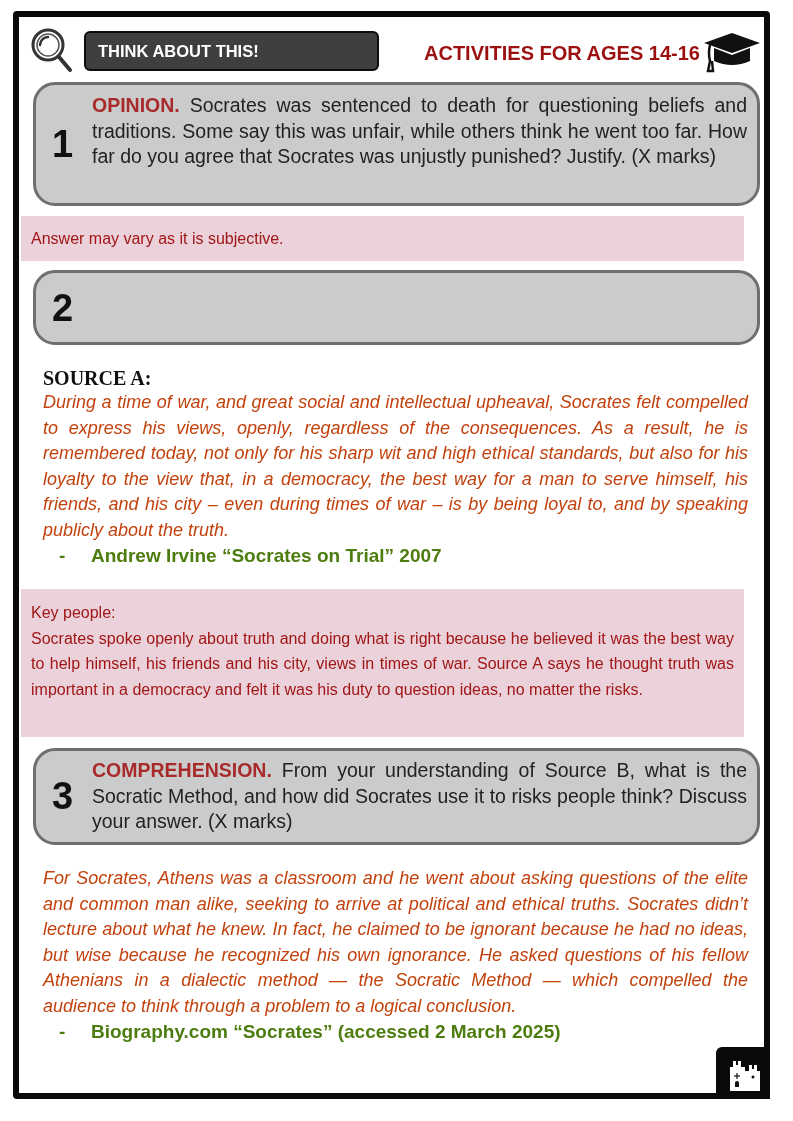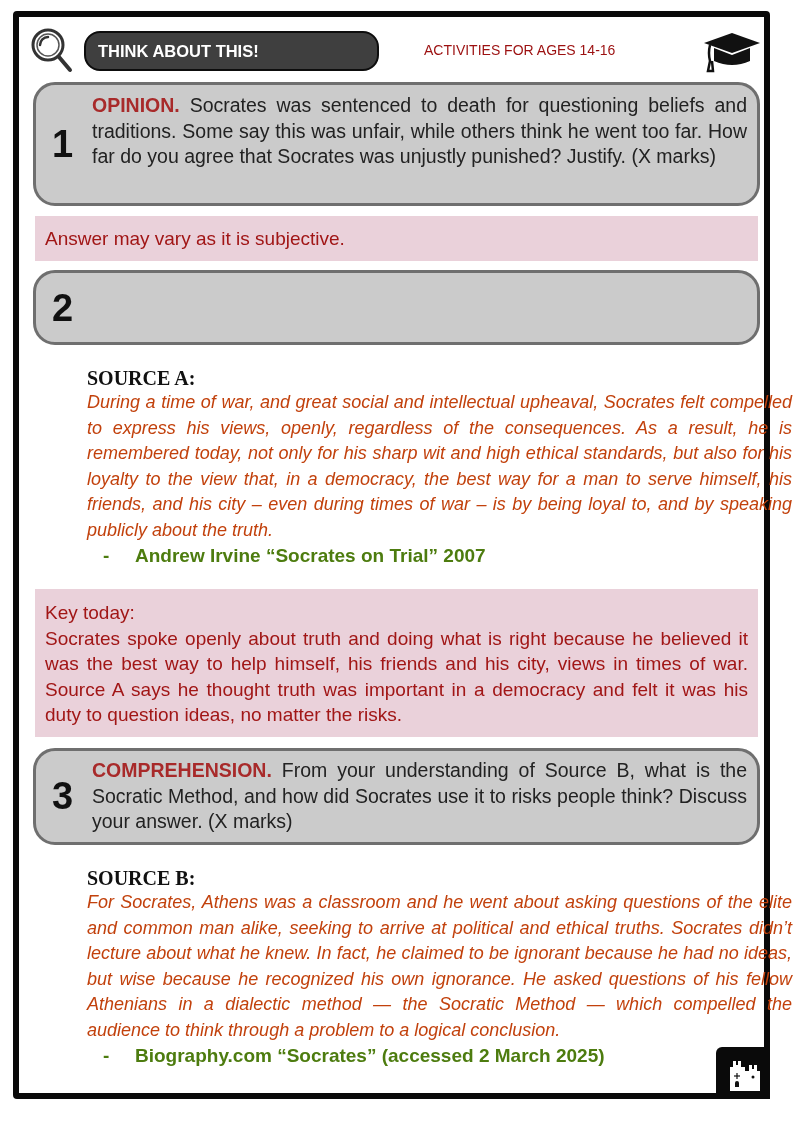--- a/index.html
+++ b/index.html
@@ -2,36 +2,36 @@
 <html><head>
 <meta charset="utf-8">
 <style>
   html, body { margin: 0; padding: 0; background: #ffffff; }
   body { width: 793px; height: 1121px; position: relative; overflow: hidden;
          font-family: "Liberation Sans", sans-serif; color: #111; }
   .frame { position: absolute; left: 13px; top: 11px; width: 757px; height: 1088px;
            border: 6px solid #0a0a0a; border-radius: 4px; box-sizing: border-box; background: #fff; }
   .magnifier { position: absolute; left: 30px; top: 27px; width: 44px; height: 48px; }
   .title-pill { position: absolute; left: 84px; top: 31px; width: 295px; height: 40px;
-                background: #3f3f3f; border: 2px solid #0d0d0d; border-radius: 16px; box-sizing: border-box;
+                background: #3f3f3f; border: 2px solid #0d0d0d; border-radius: 6px; box-sizing: border-box;
                 color: #fff; font-weight: bold; font-size: 16.5px; line-height: 36px; padding-left: 12px; }
-  .ages { position: absolute; left: 424px; top: 42px; color: #9c1010; font-weight: normal; font-size: 14px; }
+  .ages { position: absolute; left: 424px; top: 42px; color: #9c1010; font-weight: bold; font-size: 20px; }
   .cap { position: absolute; left: 700px; top: 27px; width: 62px; height: 48px; }
 
   .qbox { position: absolute; left: 33px; width: 727px; background: #cbcbcb;
           border: 3px solid #6f6f6f; border-radius: 22px; box-sizing: border-box; }
   .qnum { position: absolute; left: 16px; font-weight: bold; font-size: 38px; color: #111; }
   .qtext { position: absolute; left: 56px; right: 10px; font-size: 19.5px; line-height: 25.5px;
            text-align: justify; color: #222; }
   .qlabel { color: #a82a2a; font-weight: bold; }
 
-  .answer { position: absolute; left: 35px; width: 723px; background: #ead1da;
-            color: #a11616; font-size: 19px; line-height: 25.5px; box-sizing: border-box; padding: 0 10px; text-align: justify; }
+  .answer { position: absolute; left: 21px; width: 723px; background: #ead1da;
+            color: #a11616; font-size: 16px; line-height: 25.5px; box-sizing: border-box; padding: 0 10px; text-align: justify; }
 
-  .source { position: absolute; left: 43px; width: 705px; margin-left: 44px; }
+  .source { position: absolute; left: 43px; width: 705px; }
   .src-head { font-family: "Liberation Serif", serif; font-weight: bold; font-size: 20px; line-height: 24px; color: #111; }
   .src-body { font-style: italic; font-size: 18px; line-height: 25.5px; text-align: justify; color: #c2410c; }
   .src-cite { font-weight: bold; font-size: 19px; line-height: 26px; color: #4d7c0f; padding-left: 16px; }
   .src-cite .dash { display: inline-block; width: 32px; }
 
   .castle-box { position: absolute; left: 716px; top: 1047px; width: 54px; height: 52px; background: #0a0a0a;
                 border-top-left-radius: 6px; }
   .castle { position: absolute; left: 728px; top: 1057px; width: 34px; height: 34px; }
 </style>
 </head>
@@ -69,33 +69,32 @@
 
 <div class="source" style="top:366px;">
   <div class="src-head">SOURCE A:</div>
   <div class="src-body">During a time of war, and great social and intellectual upheaval, Socrates felt compelled to express his views, openly, regardless of the consequences. As a result, he is remembered today, not only for his sharp wit and high ethical standards, but also for his loyalty to the view that, in a democracy, the best way for a man to serve himself, his friends, and his city – even during times of war – is by being loyal to, and by speaking publicly about the truth.</div>
   <div class="src-cite">
     <span class="dash">-</span><span>Andrew Irvine “Socrates on Trial” 2007</span>
   </div>
 </div>
 
 <div class="answer" style="top:589px;height:148px;padding-top:11px;">
-  <div>Key today:</div>
+  <div>Key people:</div>
   <div>Socrates spoke openly about truth and doing what is right because he believed it was the best way to help himself, his friends and his city, views in times of war. Source A says he thought truth was important in a democracy and felt it was his duty to question ideas, no matter the risks.</div>
 </div>
 
 <div class="qbox" style="top:748px;height:97px;">
   <div class="qnum" style="top:24px;">3</div>
   <div class="qtext" style="top:7px;">
     <span class="qlabel">COMPREHENSION.</span><span> From your understanding of Source B, what is the Socratic Method, and how did Socrates use it to risks people think? Discuss your answer. (X marks)</span>
   </div>
 </div>
 
 <div class="source" style="top:866px;">
-  <div class="src-head">SOURCE B:</div>
   <div class="src-body">For Socrates, Athens was a classroom and he went about asking questions of the elite and common man alike, seeking to arrive at political and ethical truths. Socrates didn’t lecture about what he knew. In fact, he claimed to be ignorant because he had no ideas, but wise because he recognized his own ignorance. He asked questions of his fellow Athenians in a dialectic method — the Socratic Method — which compelled the audience to think through a problem to a logical conclusion.</div>
   <div class="src-cite">
     <span class="dash">-</span><span>Biography.com “Socrates” (accessed 2 March 2025)</span>
   </div>
 </div>
 
 <div class="castle-box"></div>
 <svg class="castle" viewBox="0 0 34 34">
   <path d="M2 34 L2 10 L5 10 L5 4 L8 4 L8 8 L10 8 L10 4 L13 4 L13 10 L17 10 L17 14 L21 14 L21 8 L24 8 L24 12 L26 12 L26 8 L29 8 L29 14 L32 14 L32 34 Z" fill="#fff"></path>
   <line x1="9" y1="16" x2="9" y2="22" stroke="#111" stroke-width="1.2"></line>

